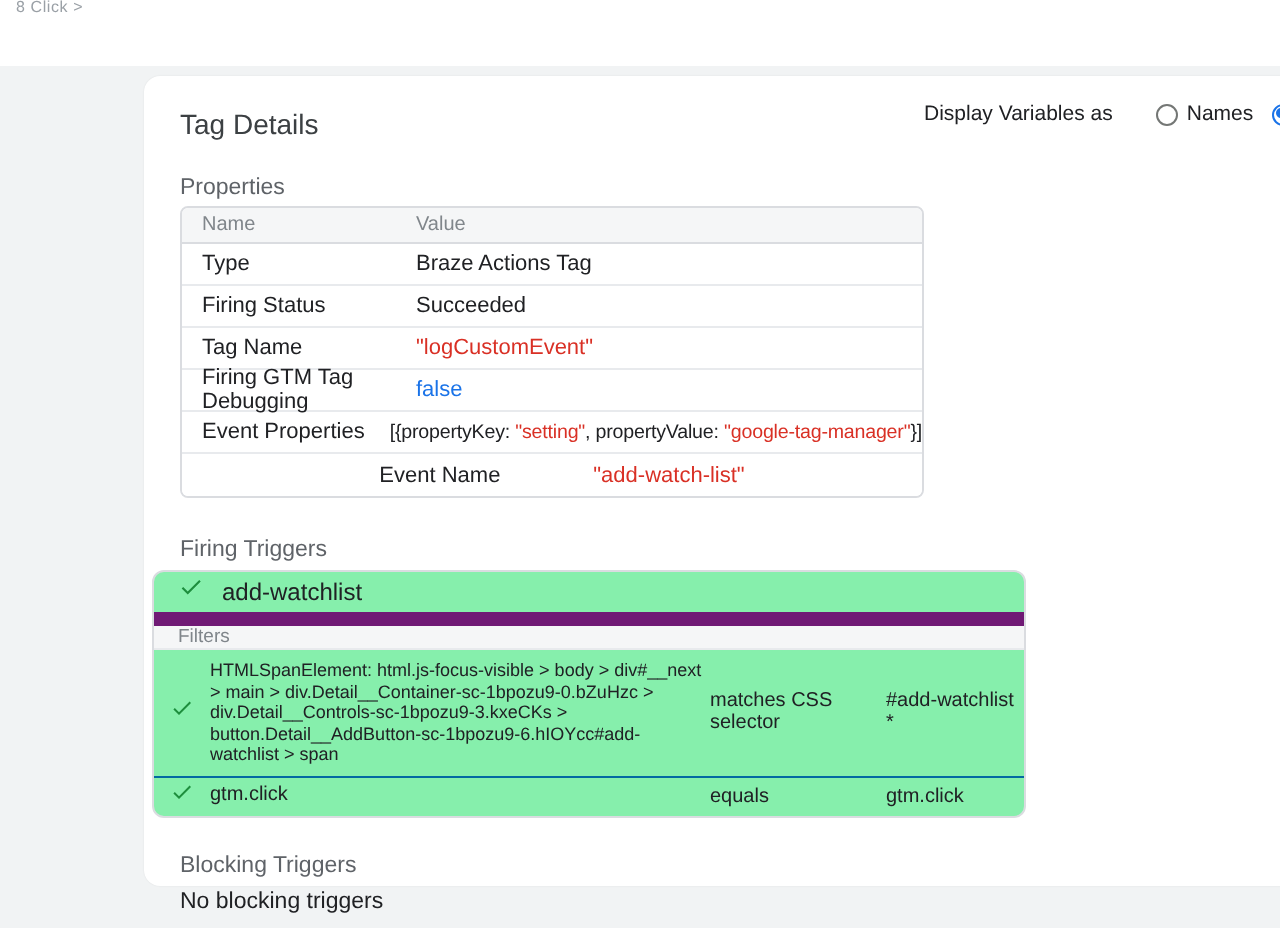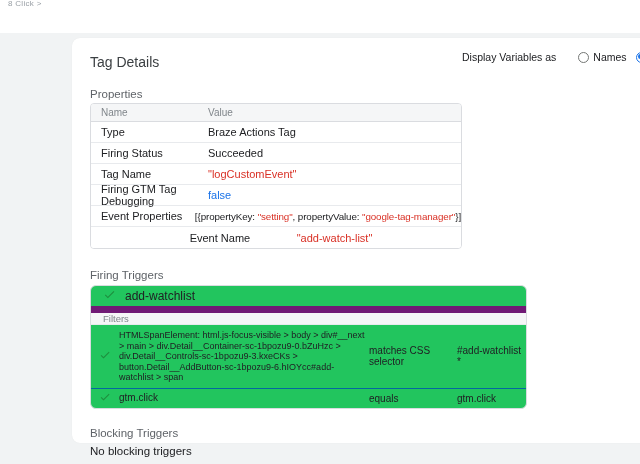--- a/index.html
+++ b/index.html
@@ -47,22 +47,22 @@
   .pt-row { display:flex; height:21px; align-items:center; border-bottom:1px solid #e8eaed;
     font-size:11px; color:#202124; background:#fff; }
   .pt-row:last-child { border-bottom:none;justify-content:center; }
   .pt-row .cell-name { width:117px; padding-left:10px; color:#202124; }
   .pt-row .cell-value { white-space:nowrap; }
   .red { color:#d93025; }
   .blue { color:#1a73e8; }
   .tight { font-size:9.8px; letter-spacing:-.1px; }
 
   
-  .trigger-box { margin:4px 0 0 18px; width:437px; border:1px solid #dadce0;
-    border-radius:6px; overflow:hidden; background:#22c55e; }
+  .trigger-box { margin:4px 0 0 4px; width:437px; border:1px solid #dadce0;
+    border-radius:6px; overflow:hidden; background:#86efac; }
   .trig-name-row { height:20px; display:flex; align-items:center; padding-left:12px; gap:9px; }
   .trig-name { font-size:12px; color:#202124; }
   .filters-header { height:19px; background:#f5f6f7; border-top:7px solid #701a75;
     border-bottom:1px solid #e8eaed; display:flex; align-items:center; }
   .filters-header span { font-size:9.5px; color:#80868b; padding-left:12px; }
   .filter-row { display:grid; grid-template-columns:28px 250px 88px auto;
     align-items:center; border-bottom:1px solid #0369a1; }
   .filter-row:last-child { border-bottom:none; }
   .filter-row .chk { justify-self:center; }
   .f-cond { font-size:9px; line-height:10.5px; color:#202124; padding:5px 4px 5px 0;

